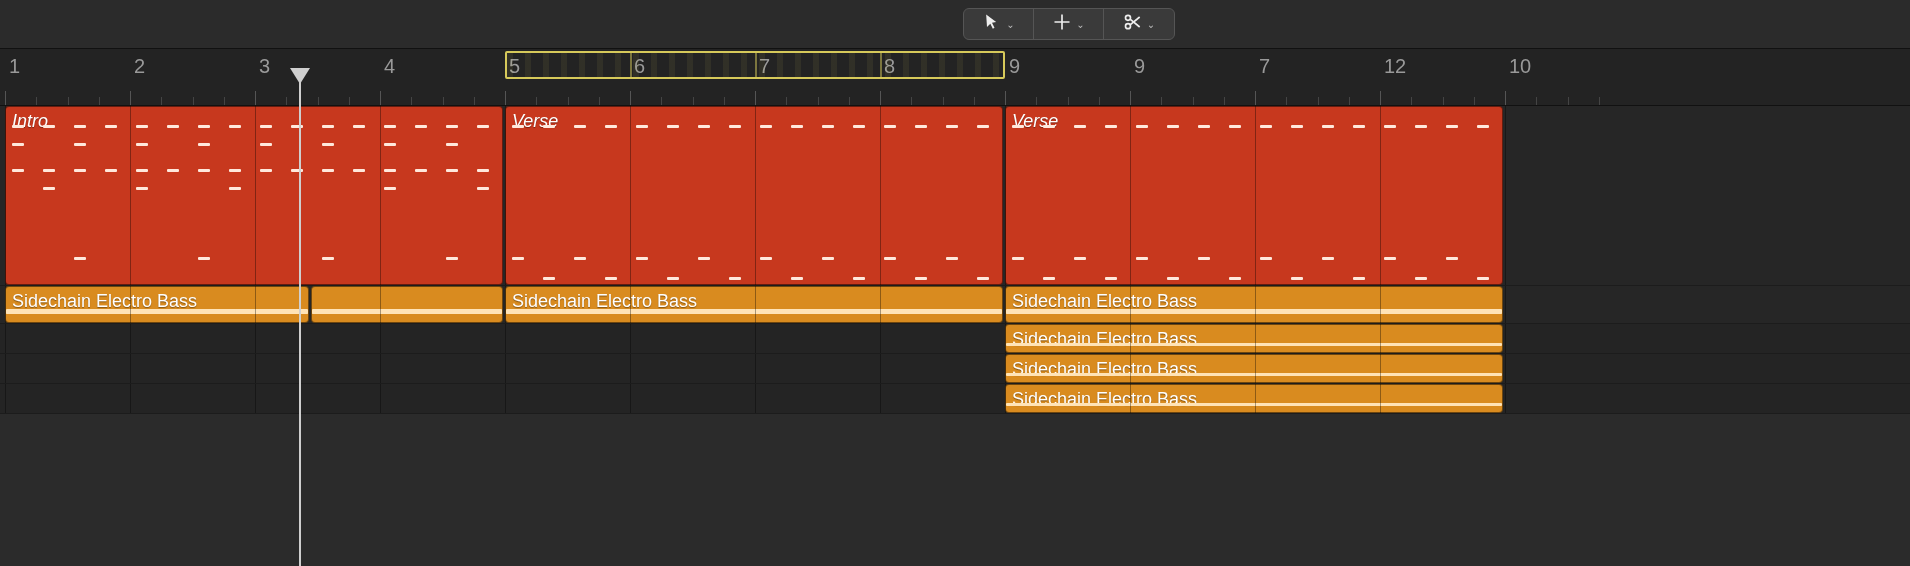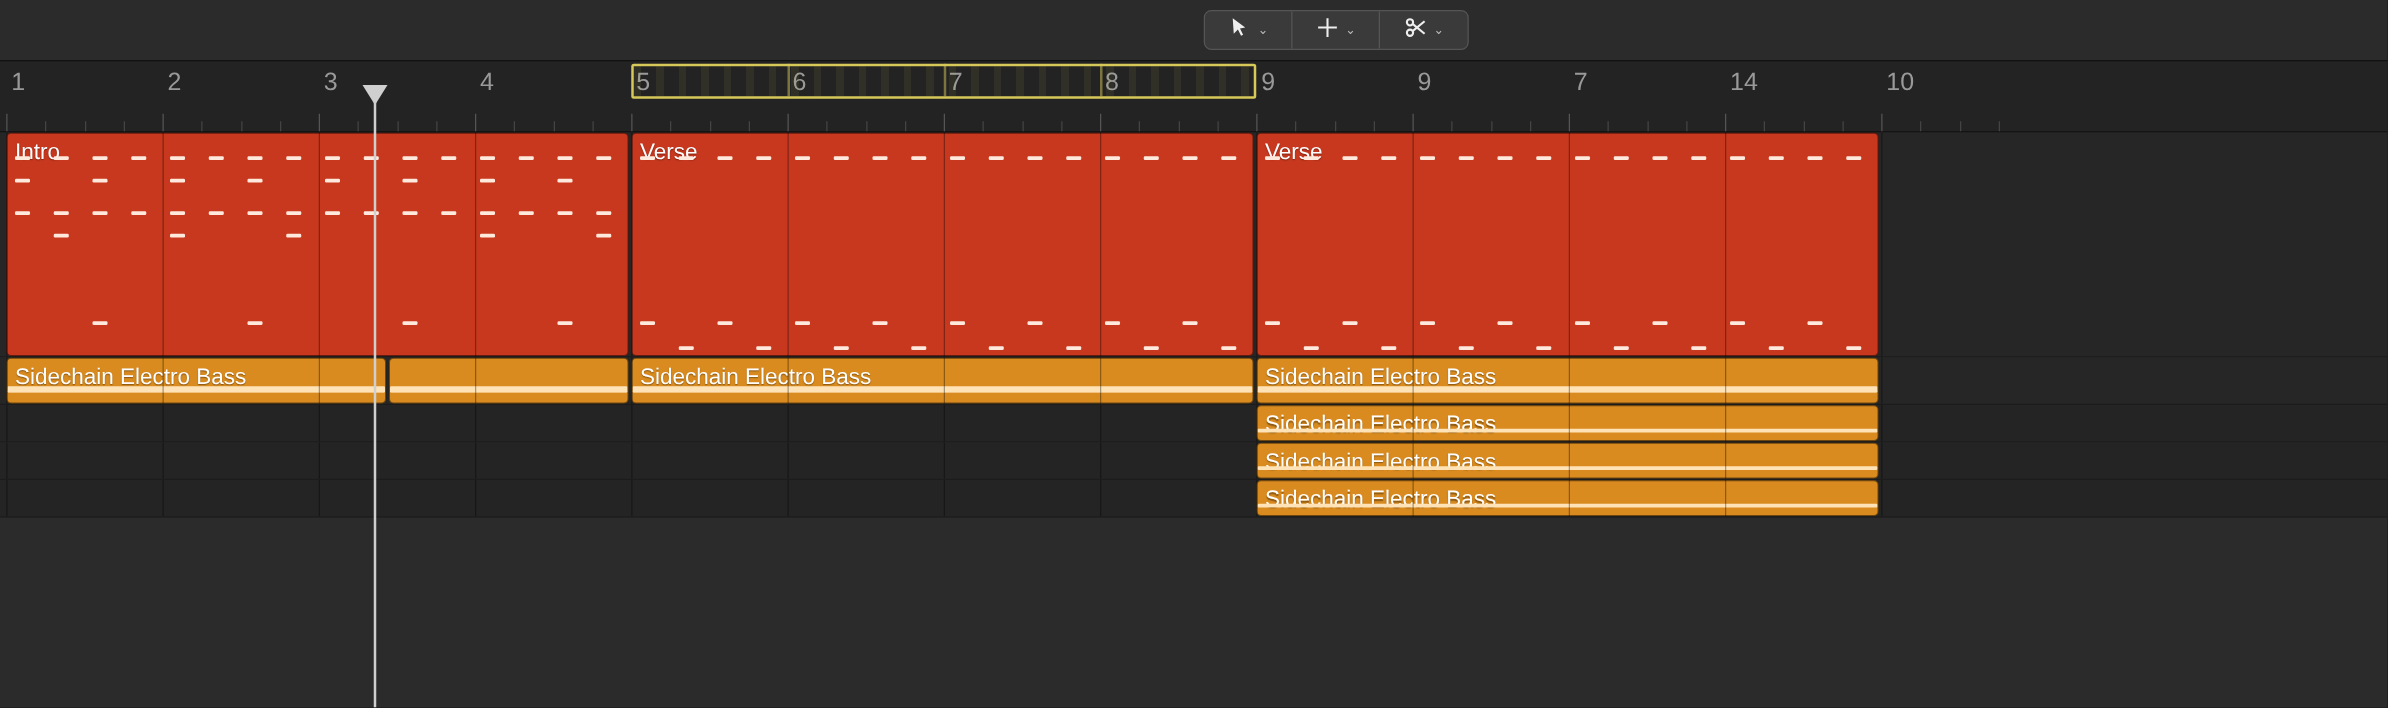--- a/index.html
+++ b/index.html
@@ -26,21 +26,21 @@
   
   .playhead { position: absolute; top: 70px; bottom: 0; width: 2px; background: #cfcfcf; z-index: 50; }
   .playhead::before {
     content: ""; position: absolute; top: -2px; left: -9px; width: 0; height: 0;
     border-left: 10px solid transparent; border-right: 10px solid transparent; border-top: 16px solid #cfcfcf;
   }
 
   
   .tracks { position: absolute; top: 106px; left: 0; right: 0; bottom: 0; }
   .lane { position: relative; border-bottom: 1px solid #1c1c1c; }
-  .lane.midi { height: 180px; background: #262626; }
+  .lane.midi { height: 180px; background: #262626; font-style: italic; }
   .lane.audio { height: 38px; background: #262626; }
   .lane.thin { height: 30px; background: #242424; }
 
   .region { position: absolute; top: 0; bottom: 0; border: 1px solid rgba(0,0,0,0.5); border-radius: 4px; overflow: hidden; }
   .region.red { background: #c7381e; }
   .region.orange { background: #d98b1f; }
   .region-label { position: absolute; top: 4px; left: 6px; color: #fff; font-size: 18px; font-weight: 500; text-shadow: 0 1px 1px rgba(0,0,0,0.4); white-space: nowrap; }
   .region .midi-canvas { position: absolute; inset: 0; }
   .note { position: absolute; height: 3px; background: #ffe8dc; border-radius: 1px; }
 
@@ -131,21 +131,21 @@
         <div class="bar-label" style="left: 1134px;">9</div>
         <div class="tick-major" style="left: 1130px;"></div>
         <div class="tick-minor" style="left: 1161.25px;"></div>
         <div class="tick-minor" style="left: 1192.5px;"></div>
         <div class="tick-minor" style="left: 1223.75px;"></div>
         <div class="bar-label" style="left: 1259px;">7</div>
         <div class="tick-major" style="left: 1255px;"></div>
         <div class="tick-minor" style="left: 1286.25px;"></div>
         <div class="tick-minor" style="left: 1317.5px;"></div>
         <div class="tick-minor" style="left: 1348.75px;"></div>
-        <div class="bar-label" style="left: 1384px;">14</div>
+        <div class="bar-label" style="left: 1384px;">12</div>
         <div class="tick-major" style="left: 1380px;"></div>
         <div class="tick-minor" style="left: 1411.25px;"></div>
         <div class="tick-minor" style="left: 1442.5px;"></div>
         <div class="tick-minor" style="left: 1473.75px;"></div>
         <div class="bar-label" style="left: 1509px;">10</div>
         <div class="tick-major" style="left: 1505px;"></div>
         <div class="tick-minor" style="left: 1536.25px;"></div>
         <div class="tick-minor" style="left: 1567.5px;"></div>
         <div class="tick-minor" style="left: 1598.75px;"></div>
         <div class="cycle-region" style="left: 505px; width: 500px;"></div>

